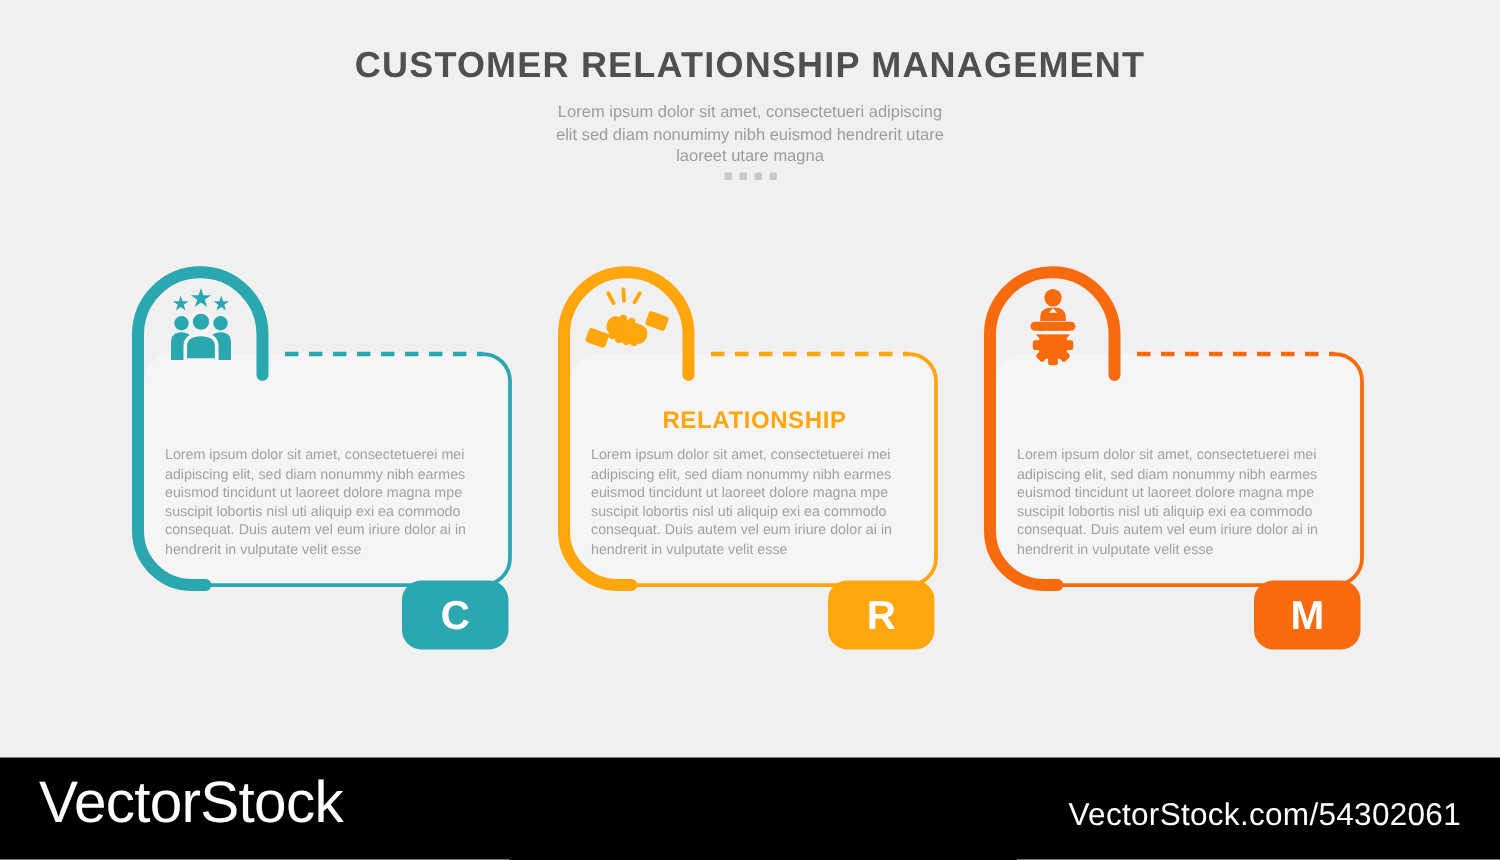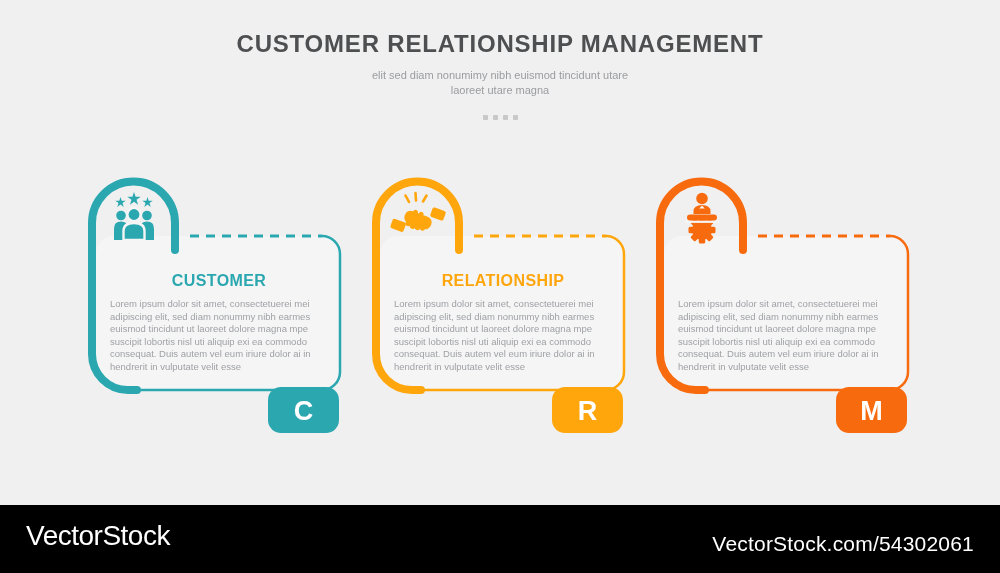--- a/index.html
+++ b/index.html
@@ -33,31 +33,32 @@
   .icon-wrap .outl{stroke:#f5f5f6;stroke-width:2.4;}
   .card-title{position:absolute;left:12px;right:6px;top:96px;text-align:center;
     font-size:16px;font-weight:700;letter-spacing:0.4px;color:var(--accent);}
   .card-body{position:absolute;left:24px;right:14px;top:122px;text-align:left;
     font-size:9.5px;line-height:12.6px;color:#9fa1a4;}
 
   
   .footer{position:absolute;left:0;top:505px;width:1000px;height:68px;background:#000;
     display:flex;align-items:center;justify-content:space-between;box-sizing:border-box;
     padding:0 26px 6px 26px;}
-  .footer .brand{color:#fff;font-size:28px;letter-spacing:-0.5px;font-weight:500;}
+  .footer .brand{color:#fff;font-size:39px;letter-spacing:-0.5px;font-weight:500;}
   .footer .url{color:#fff;font-size:21px;letter-spacing:0.2px;font-weight:400;margin-top:15px;}
 </style>
 </head>
 <body>
 
 <div id="canvas">
 
   <div class="hdr-title">CUSTOMER RELATIONSHIP MANAGEMENT</div>
   <div class="hdr-sub">
-    <div>elit sed diam nonumimy nibh euismod tincidunt utare</div>
+    <div>Lorem ipsum dolor sit amet, consectetueri adipiscing</div>
+    <div>elit sed diam nonumimy nibh euismod hendrerit utare</div>
     <div>laoreet utare magna</div>
   </div>
   <div class="hdr-dots">
       <span></span>
       <span></span>
       <span></span>
       <span></span>
     </div>
 
   <div class="card" style="left: 86px; --accent: #2ba7b0;">
@@ -75,21 +76,20 @@
         <polygon class="ac" points="28,2 29.6,6.8 34.7,6.8 30.5,9.8 32.1,14.7 28,11.7 23.9,14.7 25.5,9.8 21.3,6.8 26.4,6.8"></polygon>
         <polygon class="ac" points="41.5,7 42.7,10.8 46.7,10.8 43.5,13.1 44.7,17 41.5,14.6 38.3,17 39.5,13.1 36.3,10.8 40.3,10.8"></polygon>
         <circle class="ac" cx="15" cy="25.5" r="4.8"></circle>
         <path class="ac" d="M 8 50 L 8 38.5 Q 8 31.5 15 31.5 Q 22 31.5 22 38.5 L 22 50 Z"></path>
         <circle class="ac" cx="41" cy="25.5" r="4.8"></circle>
         <path class="ac" d="M 34 50 L 34 38.5 Q 34 31.5 41 31.5 Q 48 31.5 48 38.5 L 48 50 Z"></path>
         <circle class="ac outl" cx="28" cy="24.5" r="6.6"></circle>
         <path class="ac outl" d="M 17.5 50 L 17.5 41 Q 17.5 33 28 33 Q 38.5 33 38.5 41 L 38.5 50 Z"></path>
       </svg>
     </div>
-    <div class="card-title">CUSTOMER</div>
     <div class="card-body">
         <div>Lorem ipsum dolor sit amet, consectetuerei mei</div>
         <div>adipiscing elit, sed diam nonummy nibh earmes</div>
         <div>euismod tincidunt ut laoreet dolore magna mpe</div>
         <div>suscipit lobortis nisl uti aliquip exi ea commodo</div>
         <div>consequat. Duis autem vel eum iriure dolor ai in</div>
         <div>hendrerit in vulputate velit esse</div>
       </div>
   </div>
 

